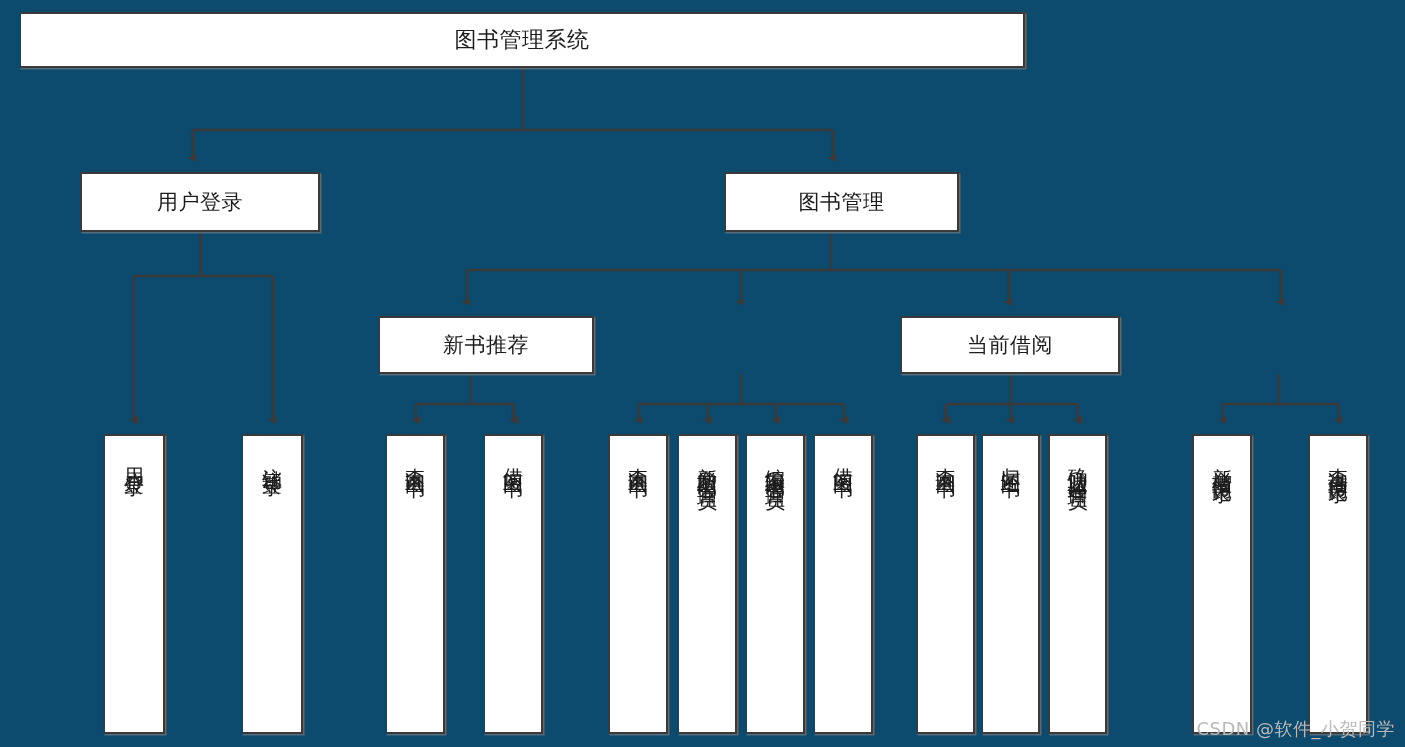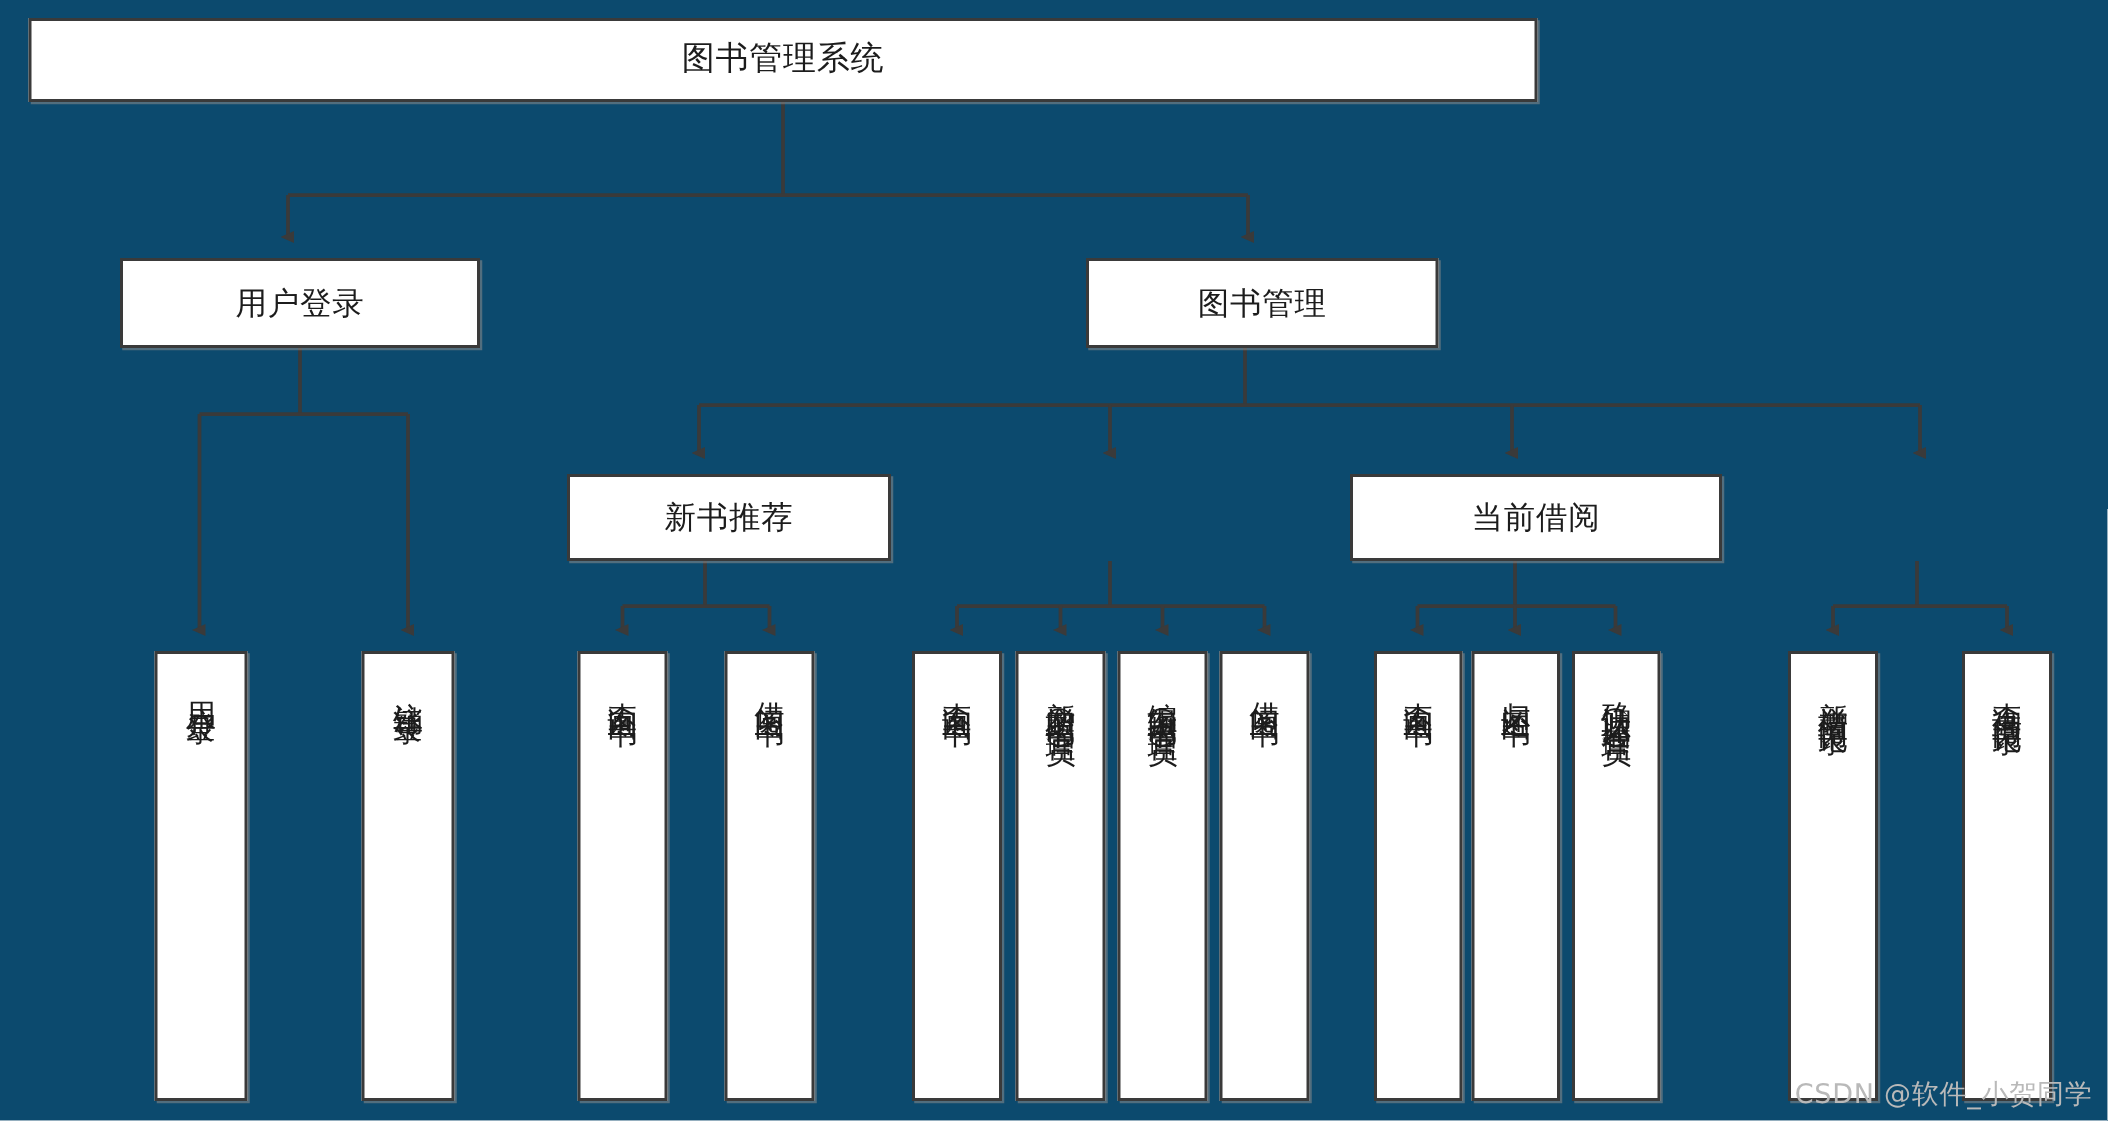--- a/index.html
+++ b/index.html
@@ -130,21 +130,21 @@
   <div class="node" style="left:80px;top:172px;width:240px;height:60px;">
     <span class="lbl">用户登录</span>
   </div>
   <div class="node" style="left:724px;top:172px;width:235px;height:60px;">
     <span class="lbl">图书管理</span>
   </div>
 
   <div class="node" style="left:362px;top:316px;width:216px;height:58px;margin-left:16px;">
     <span class="lbl">新书推荐</span>
   </div>
-  <div class="node" style="left:900px;top:316px;width:248px;height:58px;align-items:center;">
+  <div class="node" style="left:900px;top:316px;width:220px;height:58px;align-items:center;">
     <span class="lbl">当前借阅</span>
   </div>
 
   <div class="node leaf" style="left:103px;top:434px;width:62px;height:300px;">
     <span class="lbl">用户登录</span>
   </div>
   <div class="node leaf" style="left:241px;top:434px;width:62px;height:300px;">
     <span class="lbl">注销登录</span>
   </div>
 

